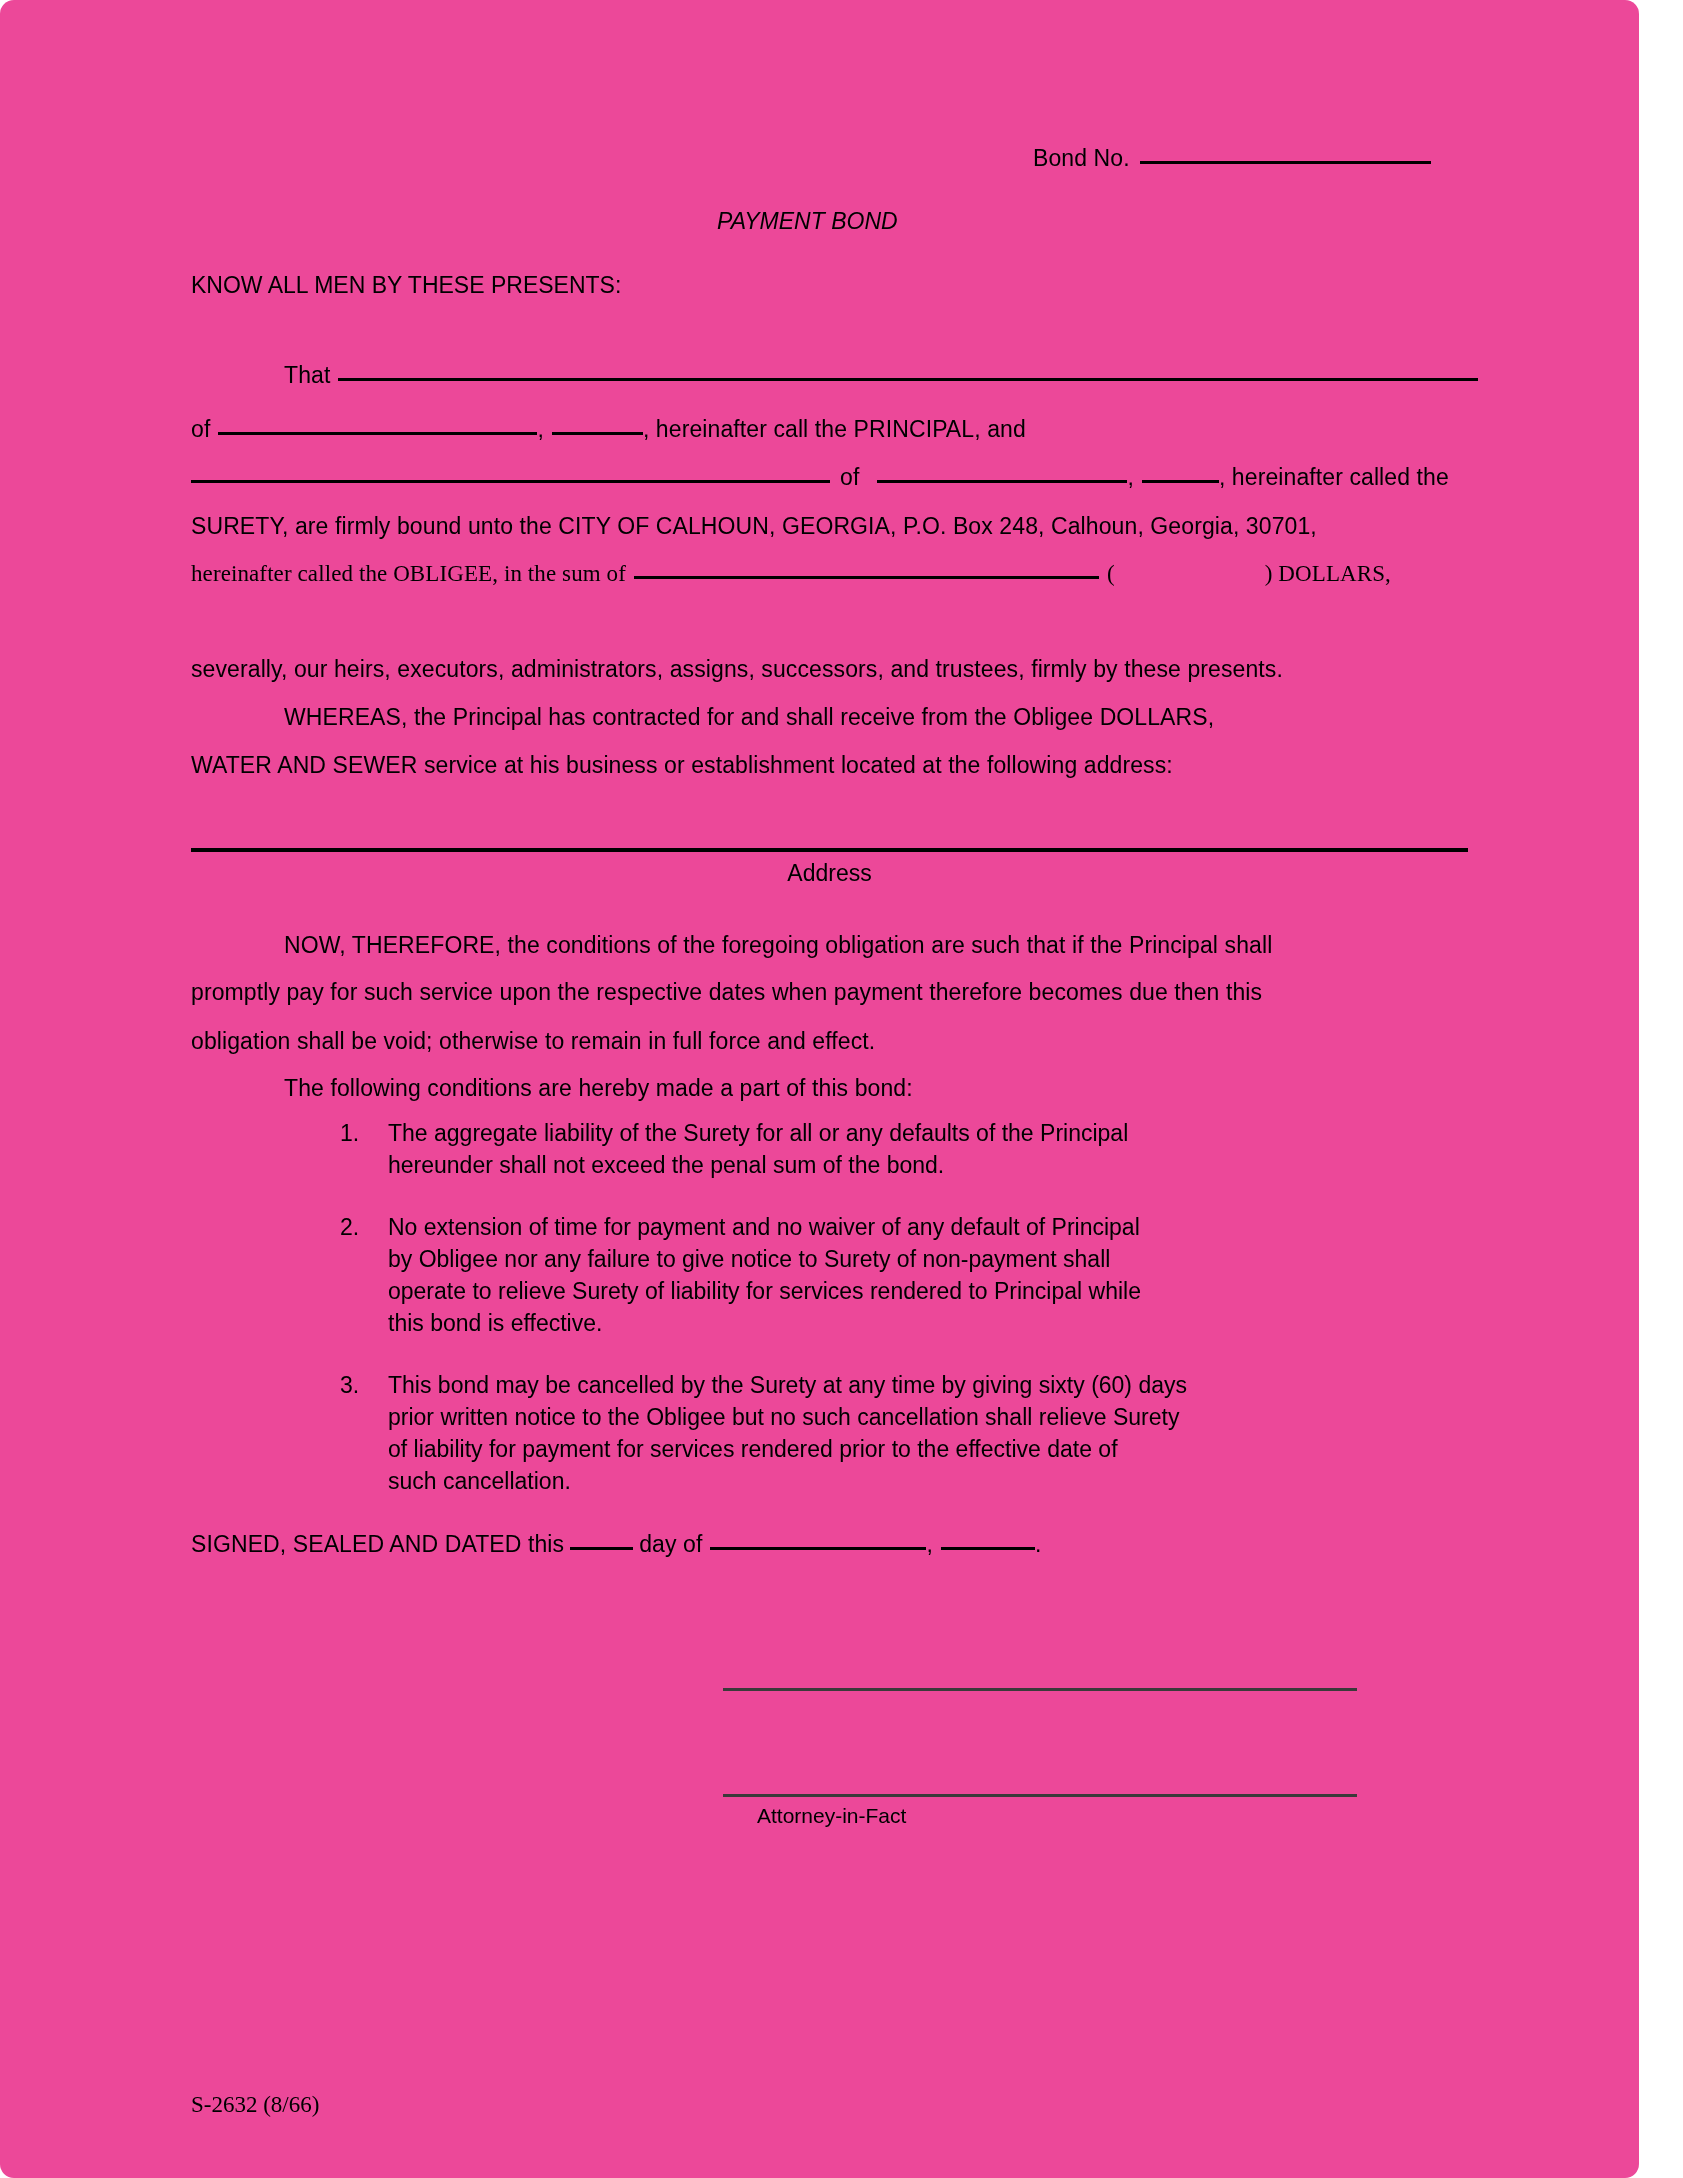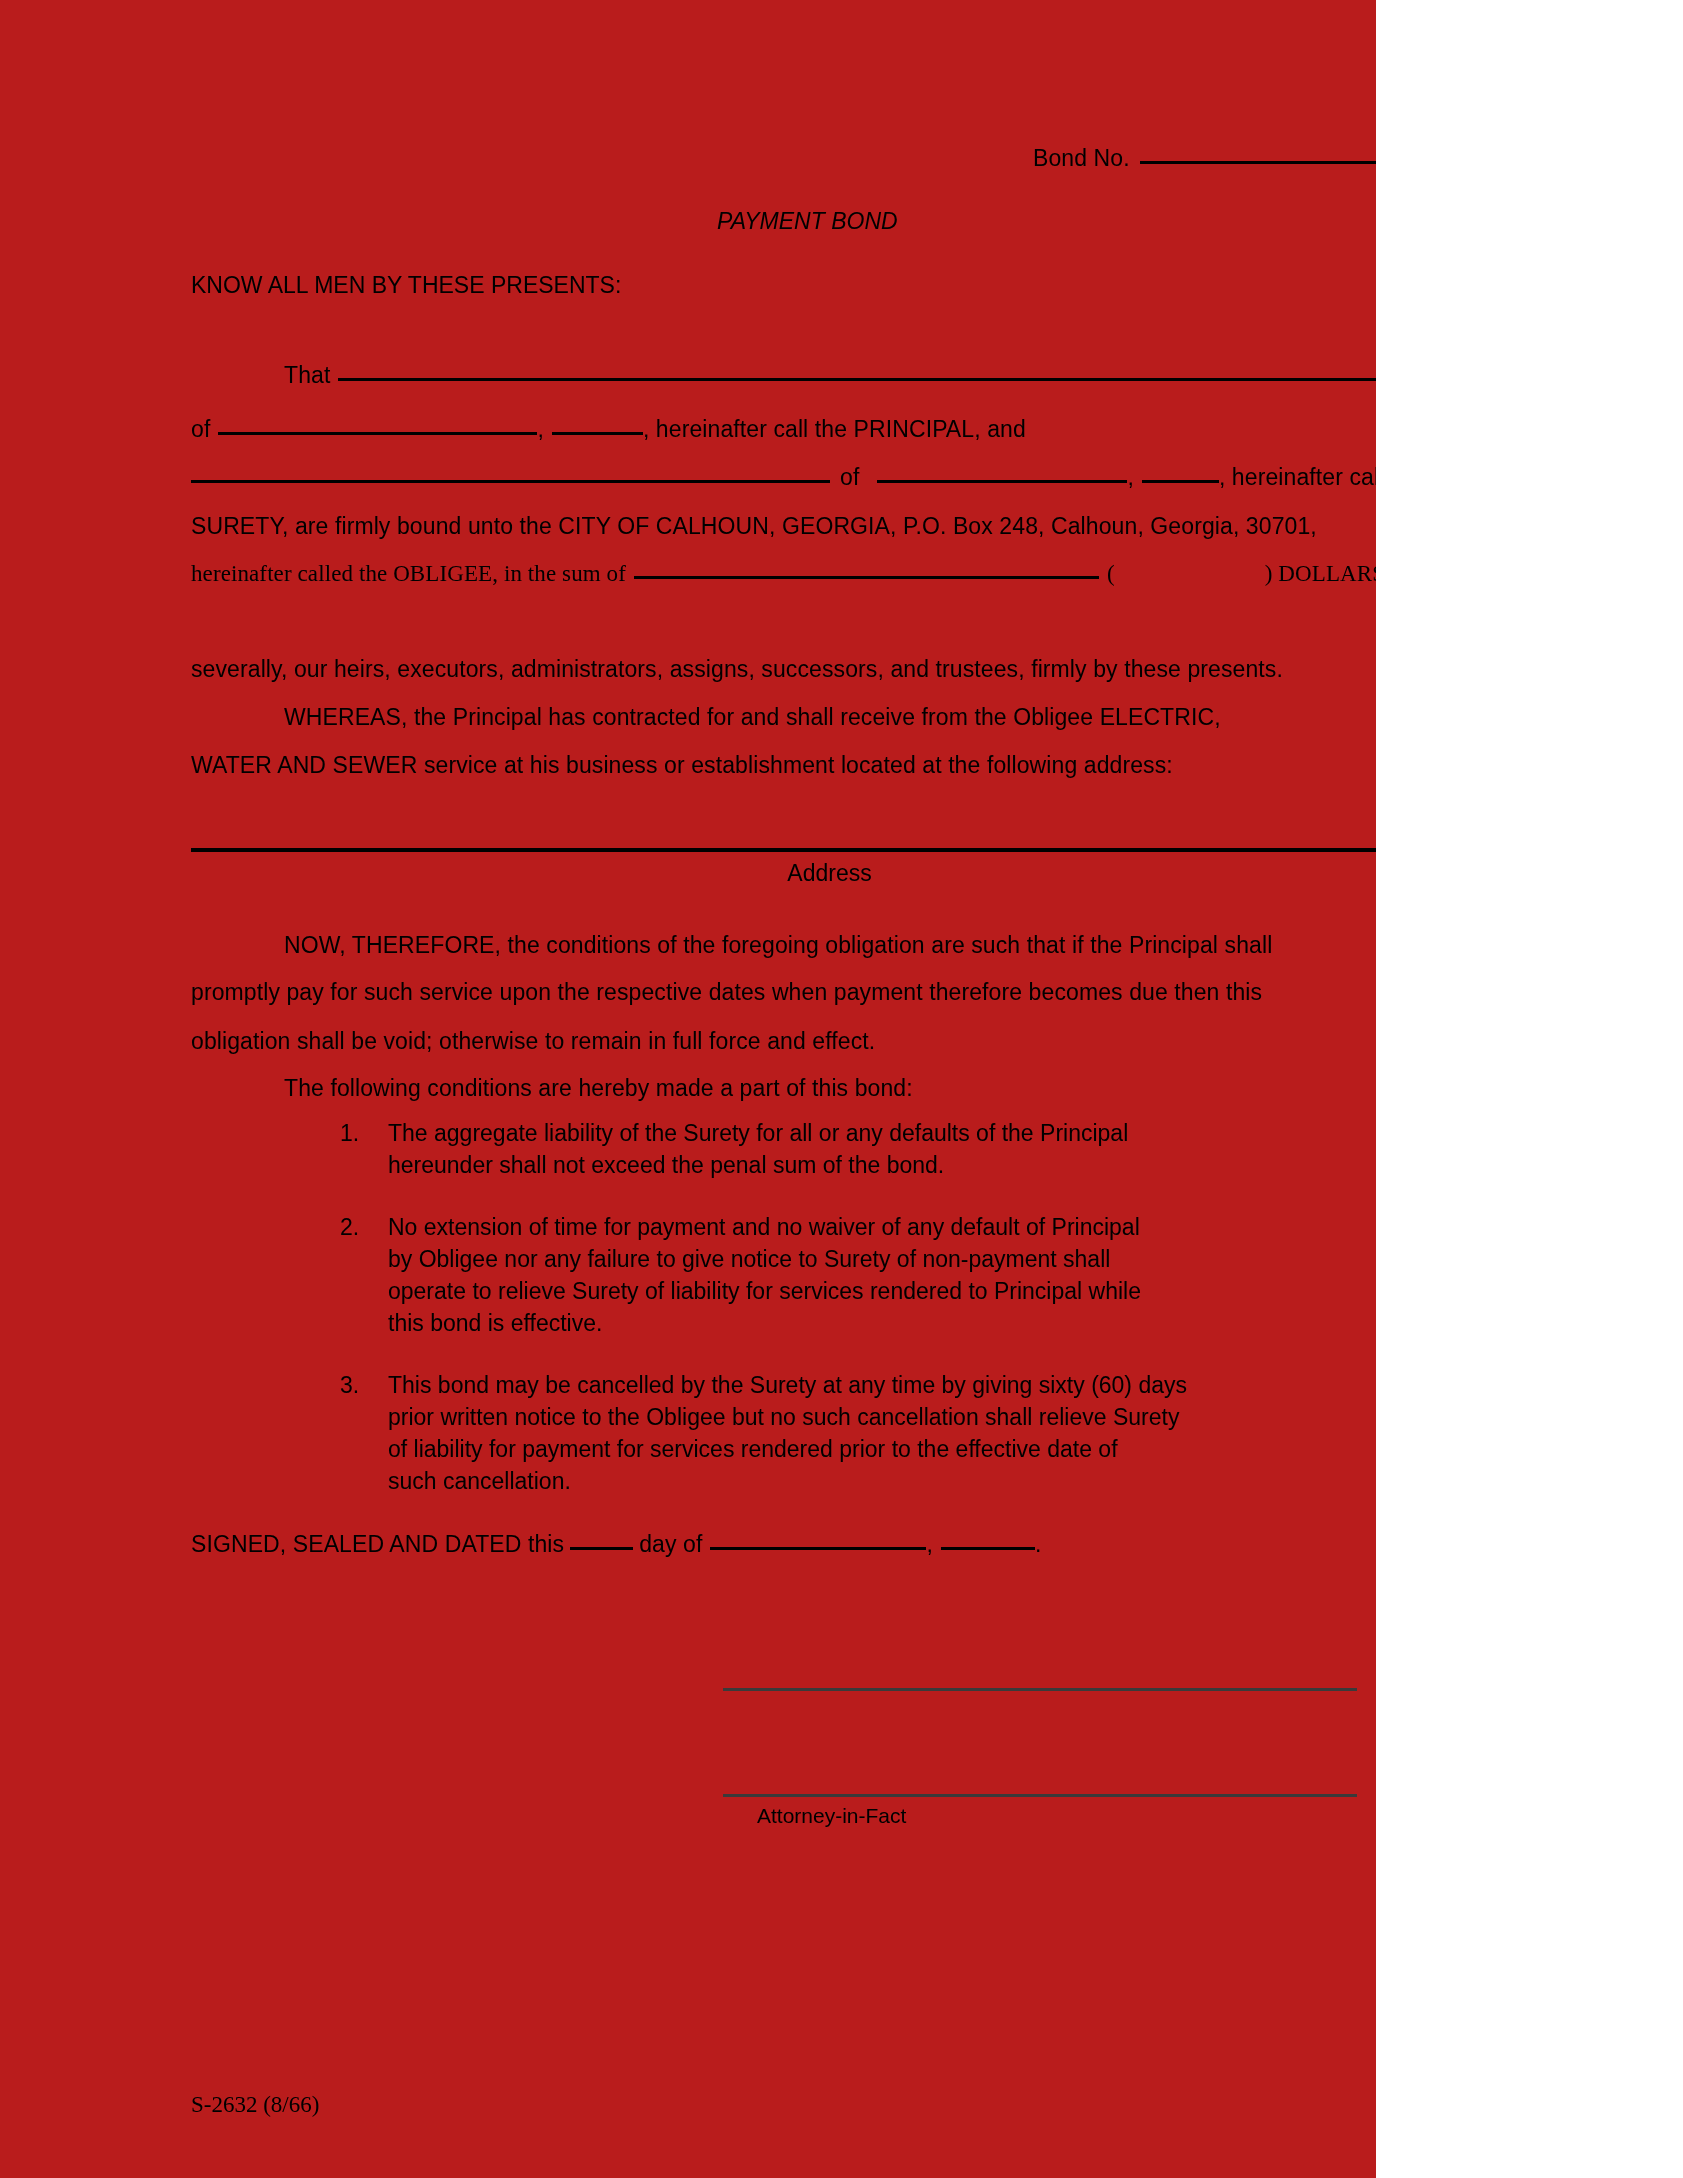--- a/index.html
+++ b/index.html
@@ -3,26 +3,27 @@
 <meta charset="utf-8">
 <title>Payment Bond</title>
 <style>
   html, body {
     margin: 0;
     padding: 0;
     background: #ffffff;
   }
   .page {
     position: relative;
-    width: 1376px;
+    width: 1639px;
     height: 2178px;
-    background: #b91c1c;
+    background: #ec4899;
     font-family: "Liberation Sans", sans-serif;
     color: #000000;
     overflow: hidden;
+    border-radius: 14px;
   }
 
   
   .body-text {
     font-size: 23px;
     line-height: 1.0;
     letter-spacing: 0.1px;
     white-space: nowrap;
   }
 
@@ -211,21 +212,21 @@
     <span class="paren-gap"></span>
     <span>) DOLLARS,</span>
   </div>
 
 
   <div class="row body-text" id="severally-row">
     <span>severally, our heirs, executors, administrators, assigns, successors, and trustees, firmly by these presents.</span>
   </div>
 
   <div class="row body-text" id="whereas-row">
-    <span>WHEREAS, the Principal has contracted for and shall receive from the Obligee ELECTRIC,</span>
+    <span>WHEREAS, the Principal has contracted for and shall receive from the Obligee DOLLARS,</span>
   </div>
 
   <div class="row body-text" id="water-sewer-row">
     <span>WATER AND SEWER service at his business or establishment located at the following address:</span>
   </div>
 
   <div class="hrule" id="address-rule"></div>
   <div id="address-label">Address</div>
 
   <div class="row body-text" id="now-therefore-row">

